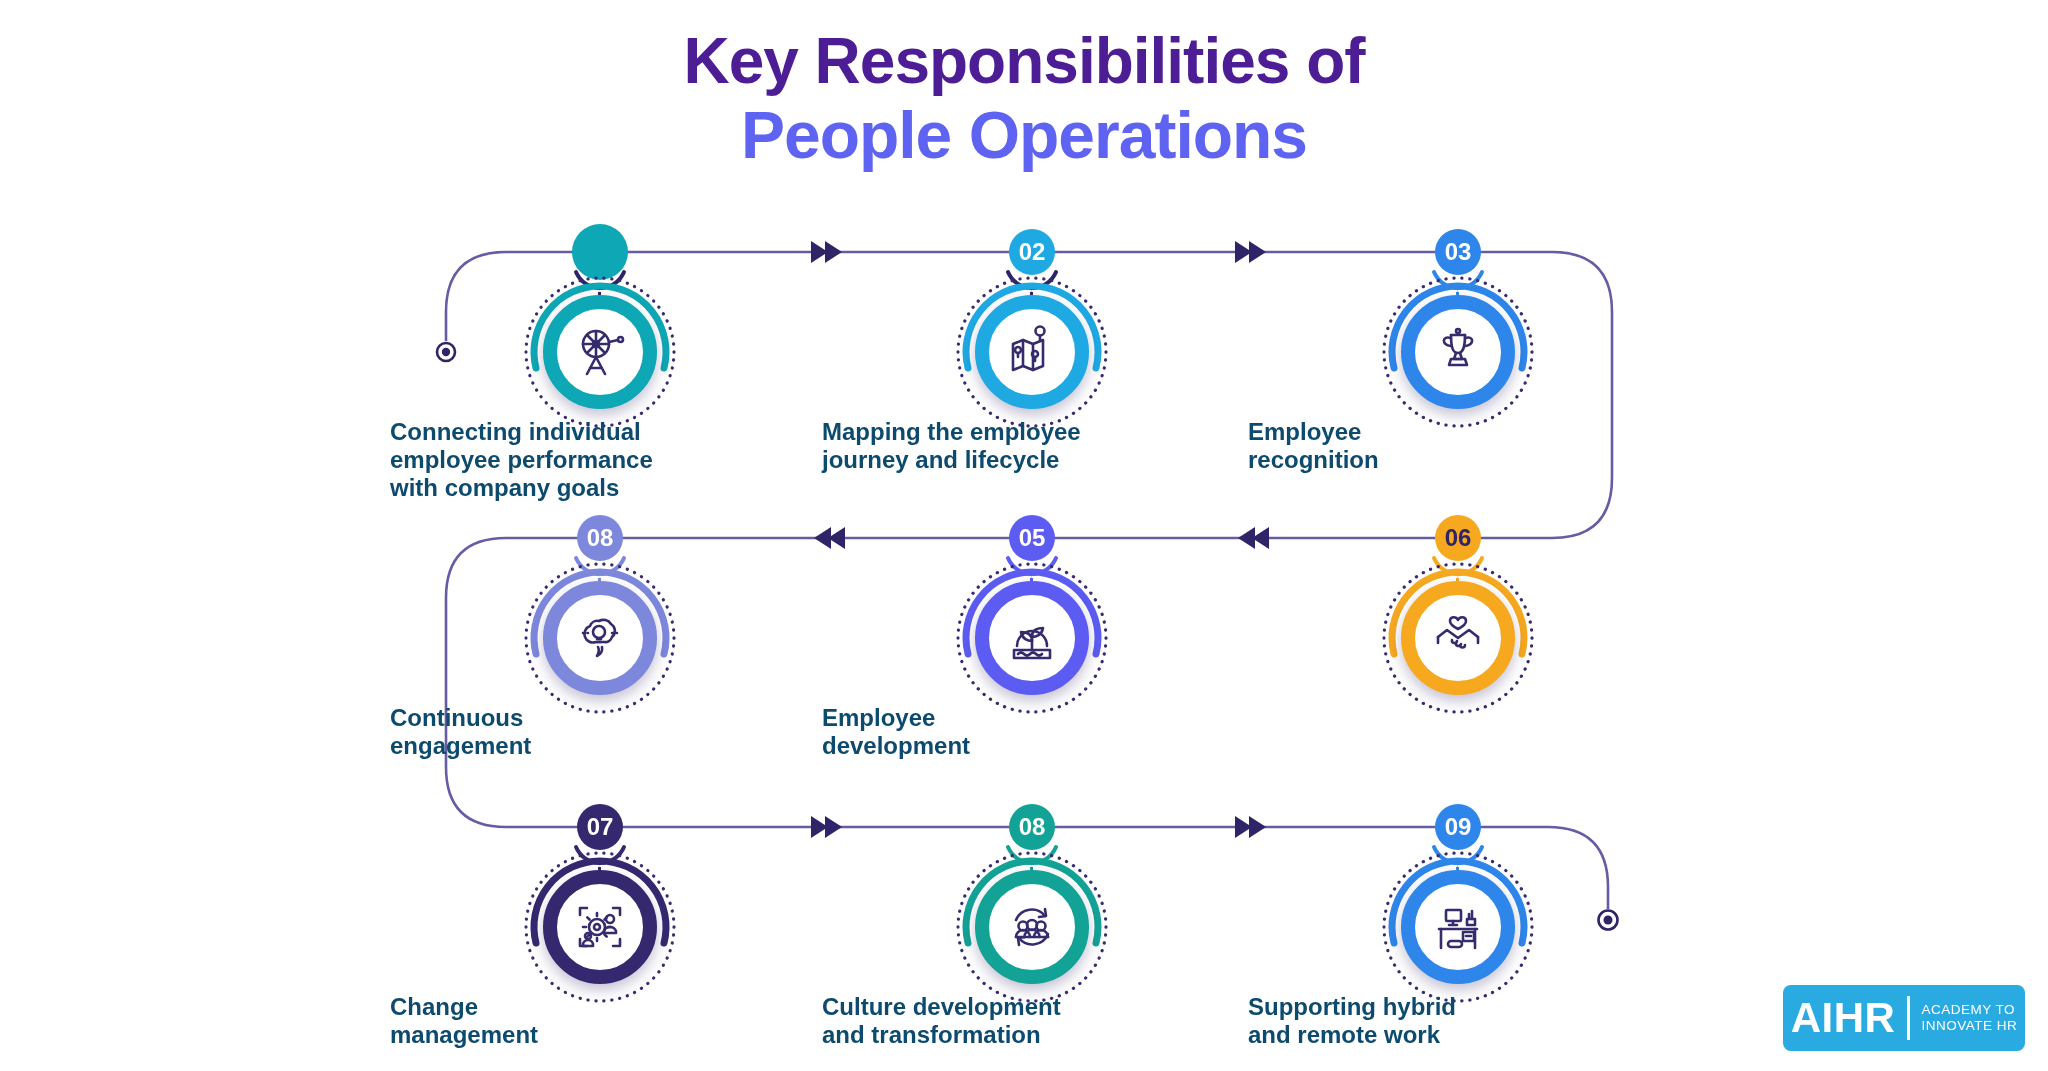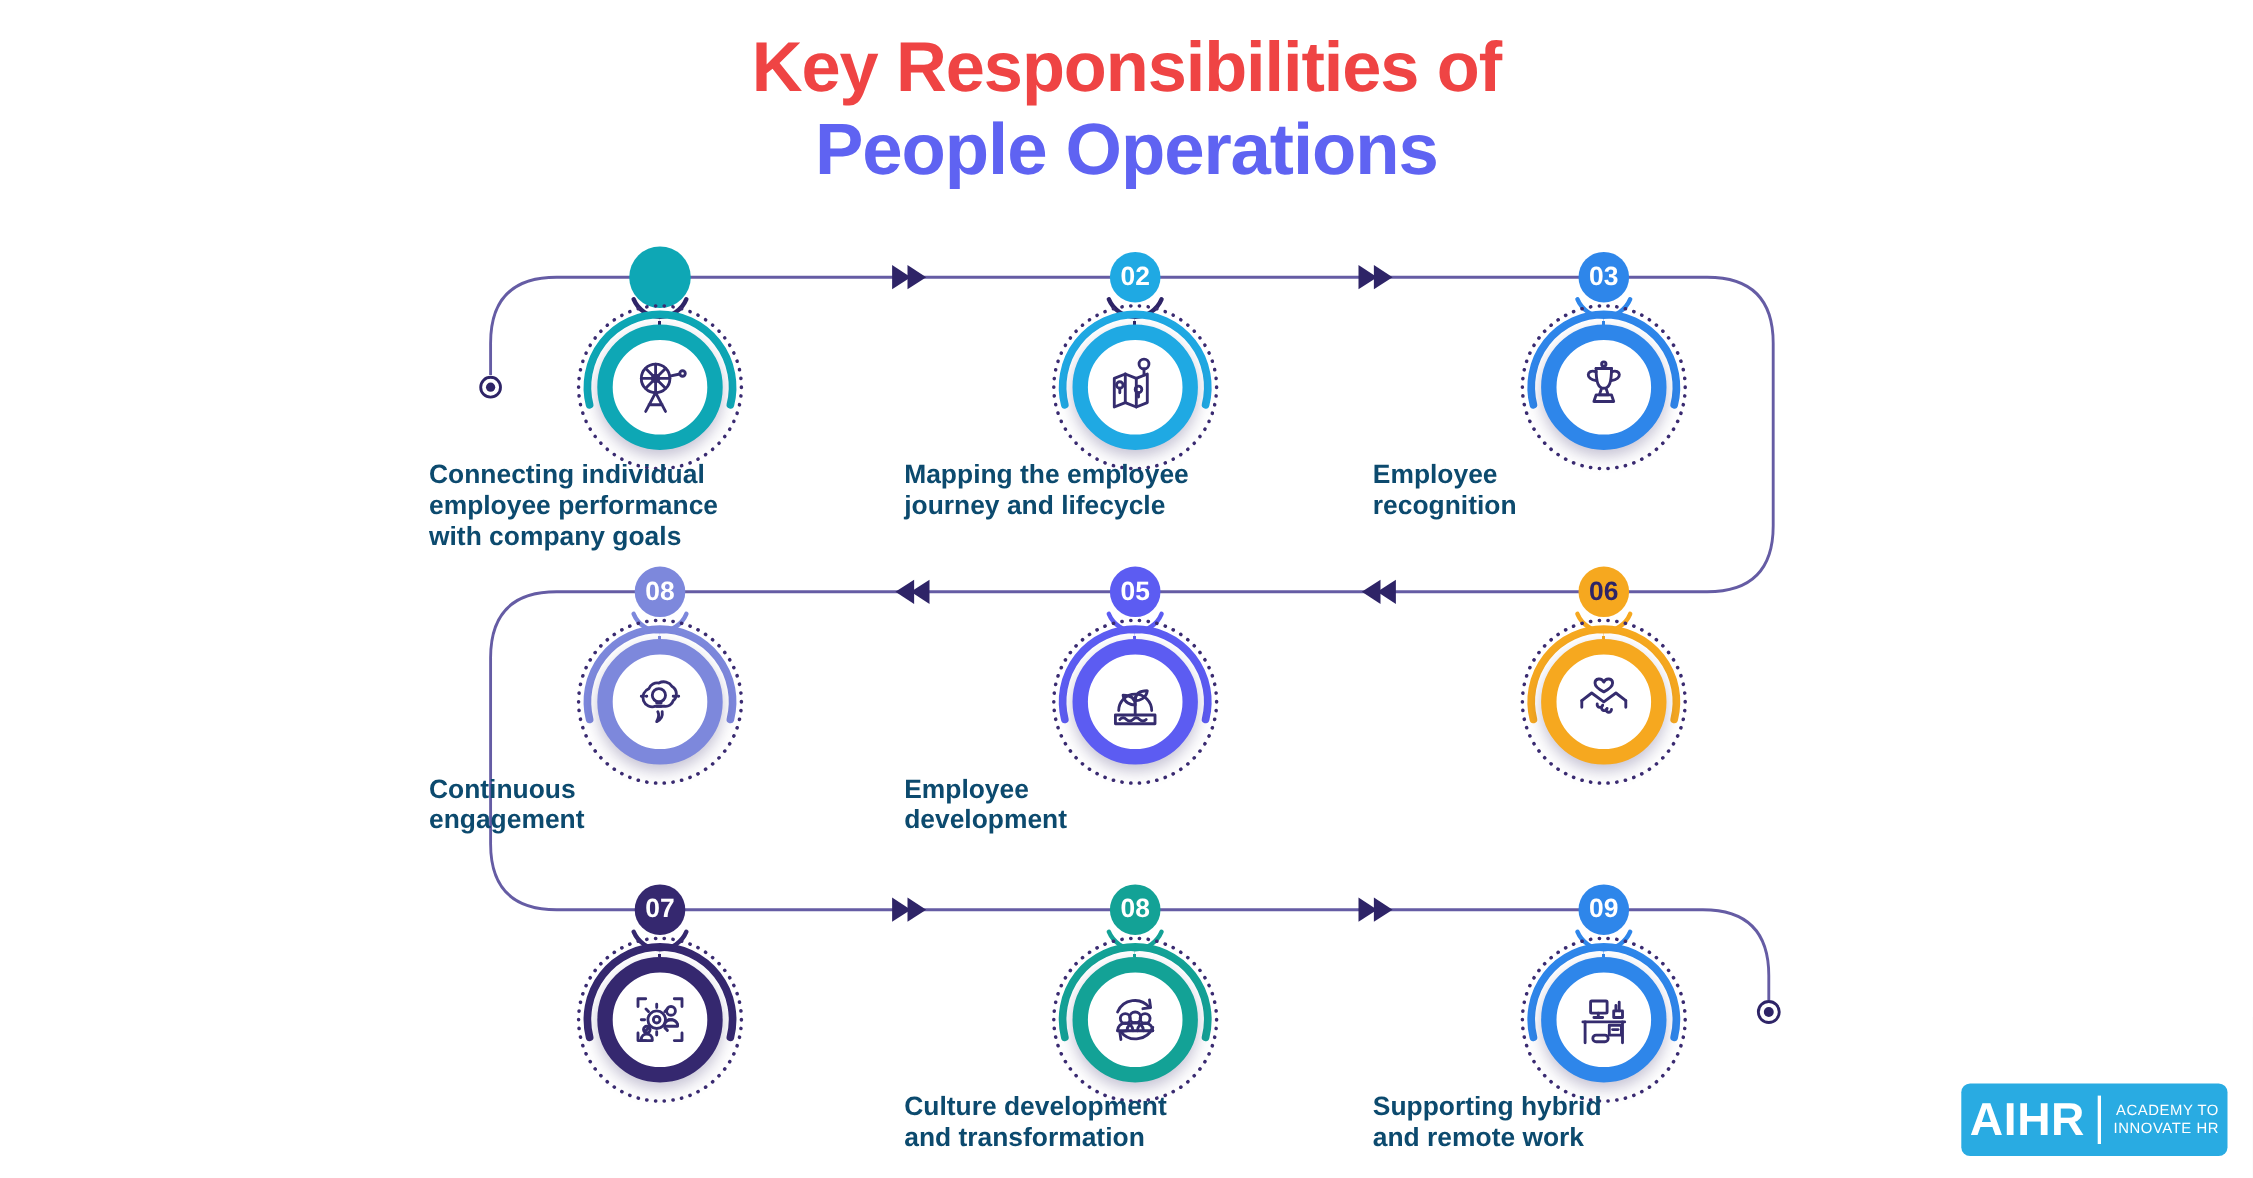--- a/index.html
+++ b/index.html
@@ -2,21 +2,21 @@
 <html><head>
 <meta charset="utf-8">
 <style>
   html,body{margin:0;padding:0;background:#f4f4f6;}
   .canvas{
     position:relative;width:2048px;height:1071px;background:#ffffff;
     font-family:"Liberation Sans", sans-serif;overflow:hidden;
   }
   
   .title{position:absolute;top:24px;left:0;width:100%;text-align:center;font-weight:800;line-height:74px;letter-spacing:-1px;}
-  .title .t1{font-size:64px;color:#ef4444;}
+  .title .t1{font-size:64px;color:#4c1d95;}
   .title .t2{font-size:66px;color:#5F63F2;}
   
   .wire{position:absolute;left:0;top:0;z-index:0;}
   .track{fill:none;stroke:#655CA4;stroke-width:2.6;}
   .arrow{fill:#2E2467;}
   .enddot-ring{fill:#ffffff;stroke:#2E2467;stroke-width:2.6;}
   .enddot-core{fill:#2E2467;}
   
   .item{position:absolute;width:360px;height:282px;z-index:1;}
   .badge{
@@ -266,20 +266,22 @@
         <path d="M19 13 h-7 v7 M45 13 h7 v7 M19 51 h-7 v-7 M45 51 h7 v-7"></path>
         <circle cx="29" cy="32" r="8"></circle>
           <circle cx="29" cy="32" r="3"></circle>
         <path d="M29 21 v-3 M29 43 v3 M18 32 h-3 M40 32 h3 M21.5 24.5 l-2.2 -2.2 M36.5 39.5 l2.2 2.2 M21.5 39.5 l-2.2 2.2 M36.5 24.5 l2.2 -2.2"></path>
         <circle cx="42" cy="24" r="4"></circle>
           <path d="M36 36 a6.5 6.5 0 0 1 12 0 v2 h-12 z"></path>
         <circle cx="20" cy="41" r="3"></circle>
           <path d="M15 50 a5 5 0 0 1 10 0 v1 h-10 z"></path>
       </svg>
     </div>
+    <div class="label">Change
+management</div>
   </div>
 
   <div class="item" style="left: 852px; top: 804px; --c: #13A296; --arc: #13A296; --num: #ffffff;">
     <div class="badge">
         <span>08</span>
       </div>
     <svg class="arc-under" width="60" height="24">
         <path d="M 6 4 A 26 26 0 0 0 54 4"></path>
       </svg>
     <div class="vdots"></div>
@@ -330,21 +332,21 @@
           <path d="M15 34 V53 M49 34 V53"></path>
         <rect x="37" y="37" width="11" height="9"></rect>
           <path d="M40 41 h5"></path>
         <rect x="22" y="46" width="14" height="6" rx="3"></rect>
       </svg>
     </div>
     <div class="label">Supporting hybrid
 and remote work</div>
   </div>
 
-  <div class="logo" style="background: rgb(41, 171, 226); text-align: right;">
+  <div class="logo" style="background: rgb(41, 171, 226);">
     <span class="brand">AIHR</span>
     <span class="sep"></span>
     <span class="tag">
       <span>ACADEMY TO</span><br>
       <span>INNOVATE HR</span>
     </span>
   </div>
 
 </div>
 

